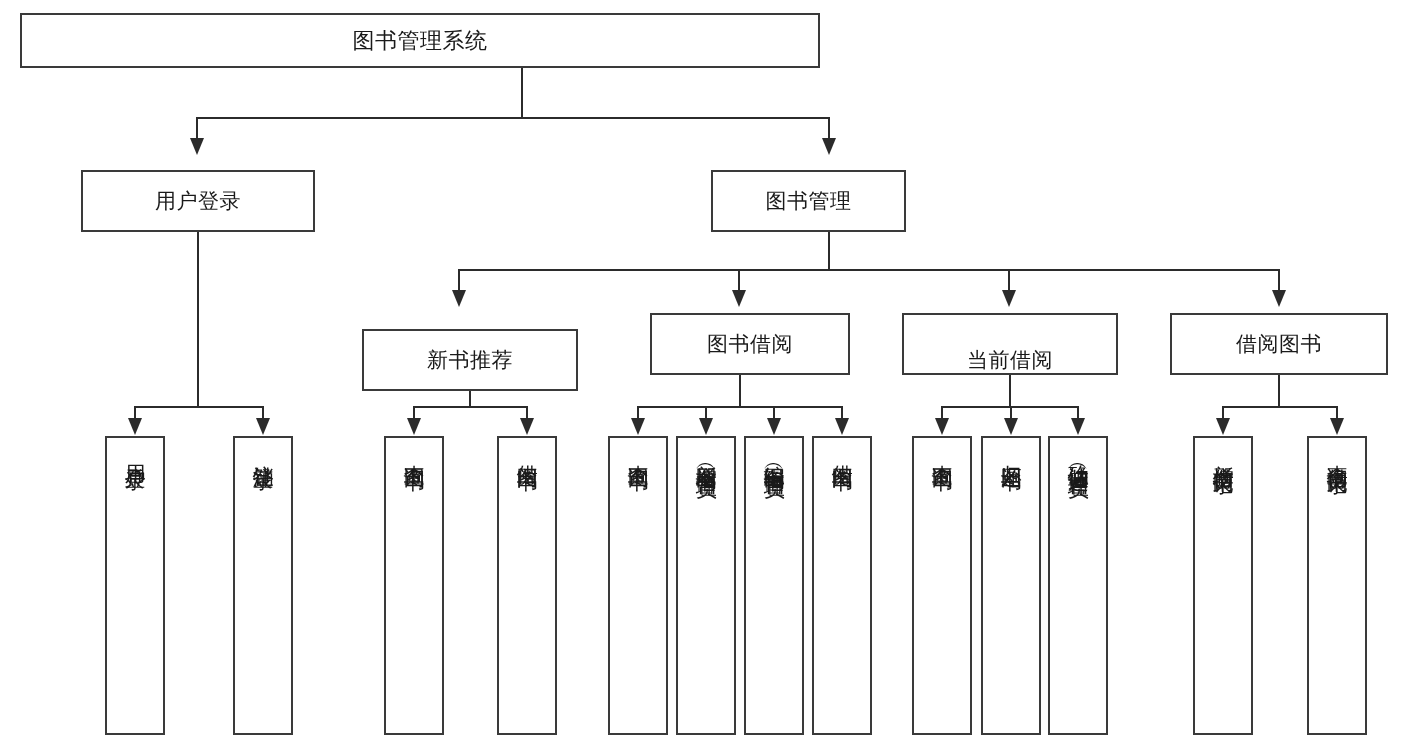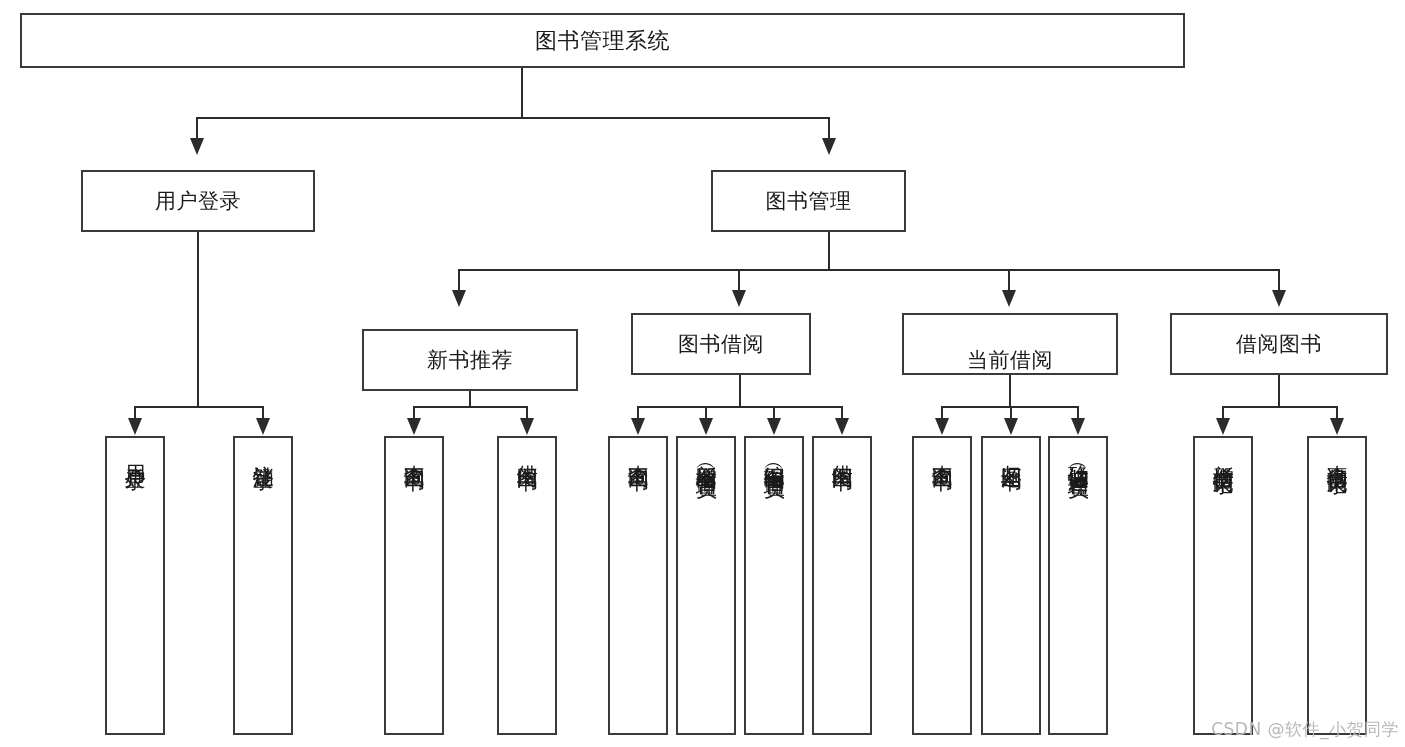--- a/index.html
+++ b/index.html
@@ -81,21 +81,21 @@
     z-index:6;
     white-space:nowrap;
     user-select:none;
   }
 </style>
 </head>
 <body>
 
 <div id="canvas">
 
-  <div class="node root" style="left:20px; top:13px; width:1165px; height:55px;">
+  <div class="node root" style="left:20px; top:13px; width:800px; height:55px;">
     <span class="label">图书管理系统</span>
   </div>
 
   <div class="vline" style="left:521px; top:68px; width:2px; height:50px;"></div>
 
   <div class="hline" style="left:196px; top:117px; width:634px; height:2px;"></div>
 
   <div class="vline" style="left:196px; top:117px; width:2px; height:24px;"></div>
   <div class="arrow" style="left:190px; top:138px;"></div>
 
@@ -128,21 +128,21 @@
 
   <div class="vline" style="left:1008px; top:269px; width:2px; height:24px;"></div>
   <div class="arrow" style="left:1002px; top:290px;"></div>
 
   <div class="vline" style="left:1278px; top:269px; width:2px; height:24px;"></div>
   <div class="arrow" style="left:1272px; top:290px;"></div>
 
   <div class="node lvl2" style="left:362px; top:329px; width:216px; height:62px;">
     <span class="label">新书推荐</span>
   </div>
-  <div class="node lvl2" style="left:631px; top:313px; width:180px; height:62px;">
+  <div class="node lvl2" style="left:650px; top:313px; width:200px; height:62px;">
     <span class="label">图书借阅</span>
   </div>
   <div class="node lvl2" style="left:902px; top:313px; width:216px; height:62px;align-items:flex-end;">
     <span class="label">当前借阅</span>
   </div>
   <div class="node lvl2" style="left:1170px; top:313px; width:218px; height:62px;">
     <span class="label">借阅图书</span>
   </div>
 
   <div class="vline" style="left:469px; top:375px; width:2px; height:32px;"></div>
@@ -216,15 +216,14 @@
     <span class="label">确认归还（管理员）</span>
   </div>
 
   <div class="node leaf" style="left:1193px; top:436px; width:60px; height:299px;">
     <span class="label">新增借阅记录</span>
   </div>
   <div class="node leaf" style="left:1307px; top:436px; width:60px; height:299px;">
     <span class="label">查询借阅记录</span>
   </div>
 
-  <div id="watermark">CSDN @软件_小贺同学</div>
 
 </div>
 
 </body></html>

